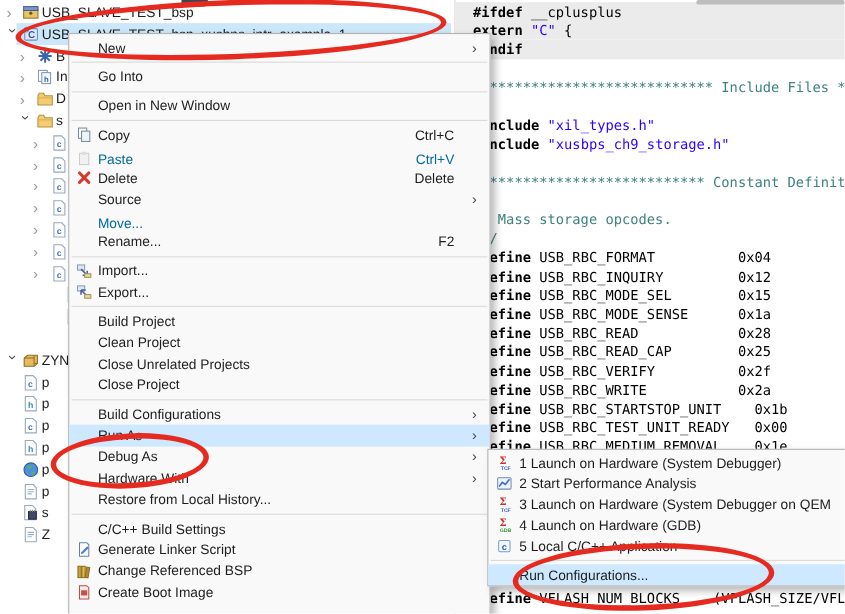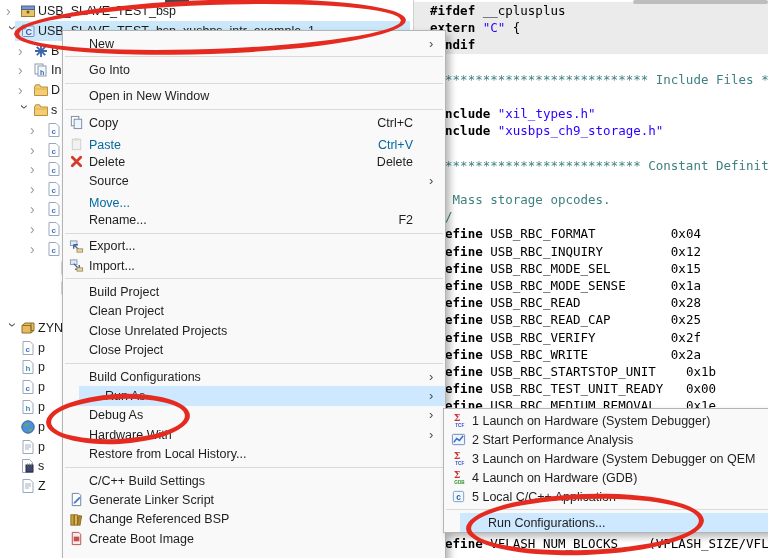--- a/index.html
+++ b/index.html
@@ -28,21 +28,21 @@
   .tic svg { width:16px; height:16px; display:block; }
   .tlabel { position:absolute; top:2px; white-space:nowrap; }
 
   
   .menu { position:absolute; background:#f9f9f9; border:1px solid #b4b4b4;
     box-shadow:4px 4px 7px rgba(0,0,0,.28); }
   #ctxmenu { left:62px; top:30px; width:384px; height:560px; z-index:10; padding-top:3px; }
   #submenu { left:443px; top:408px; width:370px; height:125px; z-index:12; padding-top:2px; }
   .mitem { position:relative; display:flex; align-items:center; height:19.4px; font-size:12.5px; color:#1e1e1e; }
   #submenu .mitem { height:19px; }
-  .mitem.hilite { background:#cde8ff;margin-left:16px; }
+  .mitem.hilite { background:#cde8ff; }
   .mitem.disabled { color:#0369a1;align-items:flex-end; }
   .mico { width:26px; flex:0 0 26px; display:flex; justify-content:center; align-items:center; }
   #submenu .mico { width:28px; flex:0 0 28px; }
   .mico svg { width:15px; height:15px; display:block; }
   .mlabel { flex:1 1 auto; white-space:nowrap; overflow:hidden; }
   .maccel { padding-right:16px; white-space:nowrap; }
   .marrow { width:16px; flex:0 0 16px; color:#4a4a4a; font-size:13px; line-height:18px; }
   .msep { height:1px; border-top:1px solid #dadada; margin:3px 2px; }
 
   
@@ -387,36 +387,36 @@
         <span class="mico"></span>
         <span class="mlabel">Rename...</span>
         <span class="maccel">F2</span>
         <span class="marrow"></span>
       </div>
       <div class="msep"></div>
       <div class="mitem">
         <span class="mico">
           <svg viewBox="0 0 16 16">
             <rect x="1.5" y="2" width="7" height="5" fill="#dde6f2" stroke="#8a9ab5"></rect>
+            <path d="M5 6 L11 12 M11 12 V7.5 M11 12 H6.5" stroke="#44639c" stroke-width="1.5" fill="none"></path>
+            <rect x="8.5" y="10.5" width="6" height="3.5" fill="#e6d9a8" stroke="#a39355"></rect>
+          </svg>
+        </span>
+        <span class="mlabel">Import...</span>
+        <span class="marrow"></span>
+      </div>
+      <div class="mitem">
+        <span class="mico">
+          <svg viewBox="0 0 16 16">
+            <rect x="1.5" y="2" width="7" height="5" fill="#dde6f2" stroke="#8a9ab5"></rect>
             <path d="M11 12 L5 6 M5 6 V10.5 M5 6 H9.5" stroke="#44639c" stroke-width="1.5" fill="none"></path>
             <rect x="8.5" y="10.5" width="6" height="3.5" fill="#e6d9a8" stroke="#a39355"></rect>
           </svg>
         </span>
         <span class="mlabel">Export...</span>
-        <span class="marrow"></span>
-      </div>
-      <div class="mitem">
-        <span class="mico">
-          <svg viewBox="0 0 16 16">
-            <rect x="1.5" y="2" width="7" height="5" fill="#dde6f2" stroke="#8a9ab5"></rect>
-            <path d="M5 6 L11 12 M11 12 V7.5 M11 12 H6.5" stroke="#44639c" stroke-width="1.5" fill="none"></path>
-            <rect x="8.5" y="10.5" width="6" height="3.5" fill="#e6d9a8" stroke="#a39355"></rect>
-          </svg>
-        </span>
-        <span class="mlabel">Import...</span>
         <span class="marrow"></span>
       </div>
       <div class="msep"></div>
       <div class="mitem">
         <span class="mico"></span>
         <span class="mlabel">Build Project</span>
         <span class="marrow"></span>
       </div>
       <div class="mitem">
         <span class="mico"></span>

